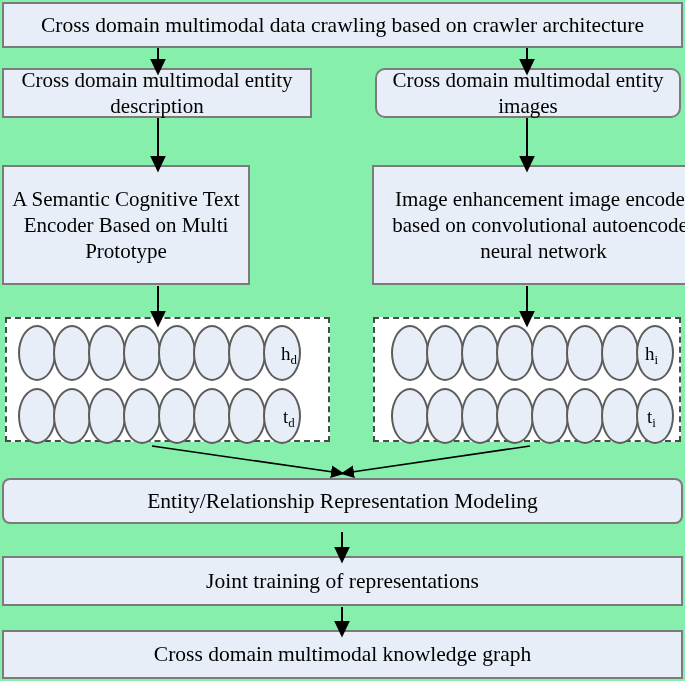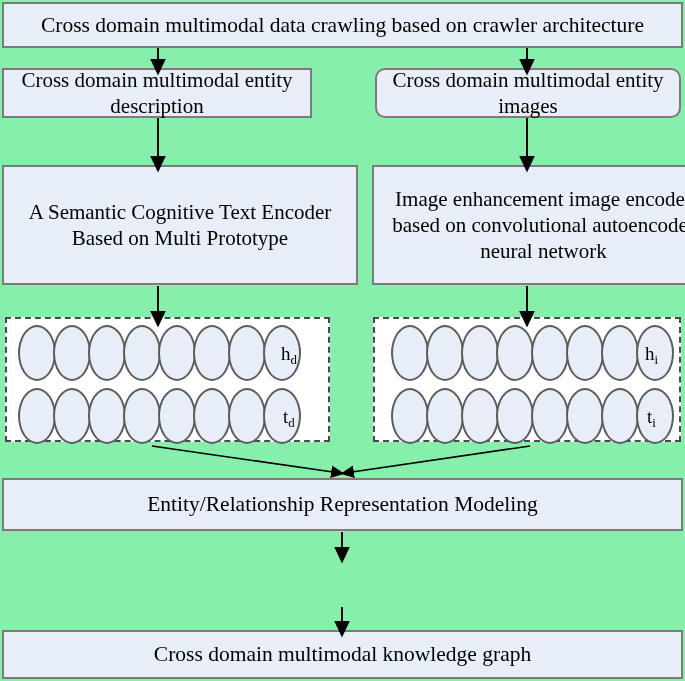--- a/index.html
+++ b/index.html
@@ -88,21 +88,21 @@
   </div>
 
   <div class="box t21" style="left:2px; top:68px; width:310px; height:50px;">
     <span>Cross domain multimodal entity description</span>
   </div>
 
   <div class="box t21" style="left:375px; top:68px; width:306px; height:50px;border-radius:10px;">
     <span>Cross domain multimodal entity images</span>
   </div>
 
-  <div class="box t21" style="left:2px; top:165px; width:356px; height:120px;">
+  <div class="box t21" style="left:2px; top:165px; width:248px; height:120px;">
     <span>A Semantic Cognitive Text Encoder Based on Multi Prototype</span>
   </div>
 
   <div class="box t21" style="left:372px; top:165px; width:343px; height:120px;">
     <span>Image enhancement image encoder based on convolutional autoencoder neural network</span>
   </div>
 
   <div class="dashbox" style="left:5px; top:317px; width:325px; height:125px;"></div>
 
   <div class="ellipse-row" style="left:18px; top:325px;">
@@ -148,24 +148,27 @@
       <div class="ell"></div>
       <div class="ell"></div>
       <div class="ell"></div>
       <div class="ell"></div>
       <div class="ell"></div>
       <div class="ell"></div>
       <div class="ell"></div>
     </div>
   <div class="vlabel" style="left:647px; top:406px;">t<sub>i</sub></div>
 
-  <div class="box t24" style="left:2px; top:478px; width:681px; height:53px;">
+  <div class="box t24" style="left:2px; top:478px; width:681px; height:46px;border-radius:8px;">
     <span>Entity/Relationship Representation Modeling</span>
   </div>
 
+  <div class="box t24" style="left:2px; top:556px; width:681px; height:50px;">
+    <span>Joint training of representations</span>
+  </div>
 
   <div class="box t24" style="left:2px; top:630px; width:681px; height:49px;">
     <span>Cross domain multimodal knowledge graph</span>
   </div>
 
   <svg class="arrows" viewBox="0 0 685 681">
     <defs>
       <marker id="ah" markerWidth="11" markerHeight="11" refX="1.2" refY="4" orient="auto" markerUnits="strokeWidth">
         <path d="M0,0 L0,8 L8.5,4 z" fill="#000"></path>
       </marker>

